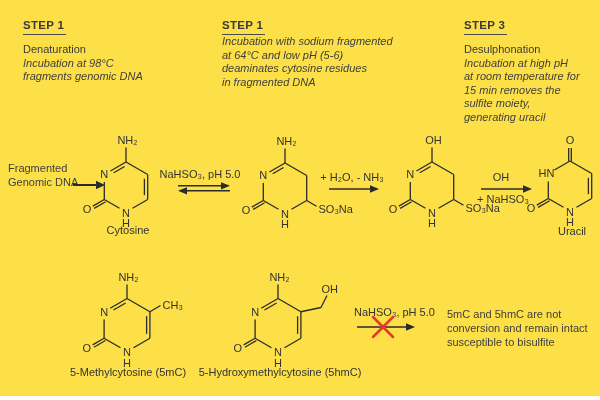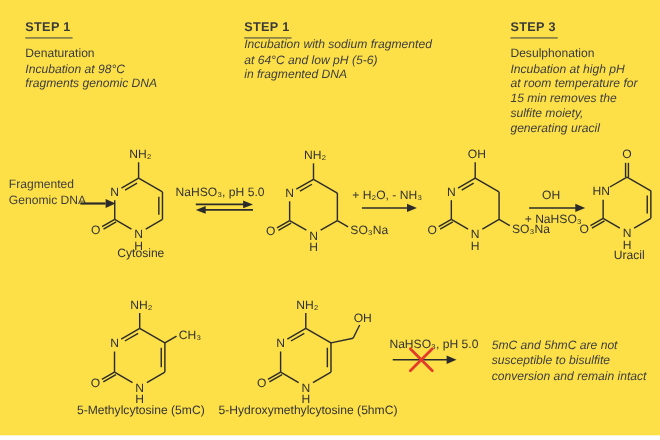--- a/index.html
+++ b/index.html
@@ -29,41 +29,42 @@
   <div class="step" style="left:23px;width:165px;">
     <div class="step-title">STEP 1</div>
     <div class="step-sub">Denaturation</div>
     <div class="step-line">Incubation at 98°C</div>
     <div class="step-line">fragments genomic DNA</div>
   </div>
   <div class="step" style="left:222px;width:200px;">
     <div class="step-title">STEP 1</div>
     <div class="step-line">Incubation with sodium fragmented</div>
     <div class="step-line">at 64°C and low pH (5-6)</div>
+    <div class="step-line">deaminates cytosine residues</div>
     <div class="step-line">in fragmented DNA</div>
   </div>
   <div class="step" style="left:464px;width:140px;">
     <div class="step-title">STEP 3</div>
     <div class="step-sub">Desulphonation</div>
     <div class="step-line">Incubation at high pH</div>
     <div class="step-line">at room temperature for</div>
     <div class="step-line">15 min removes the</div>
     <div class="step-line">sulfite moiety,</div>
     <div class="step-line">generating uracil</div>
   </div>
 
   <div class="txtblock" style="left:8px;top:162px;">
     <div>Fragmented</div>
     <div>Genomic DNA</div>
   </div>
 
-  <div class="txtblock" style="left:447px;top:308px;font-style:italic;">
+  <div class="txtblock" style="left:447px;top:308px;">
     <div>5mC and 5hmC are not</div>
+    <div>conversion and remain intact</div>
     <div>susceptible to bisulfite</div>
-    <div>conversion and remain intact</div>
   </div>
 
   <svg class="diagram-svg" width="600" height="400" viewBox="0 0 600 400">
 
     <g>
       <line class="arrow-line" style="stroke-width:2" x1="73" y1="185" x2="96" y2="185"></line>
       <polygon class="arrow-head" points="96,180.8 96,189.2 105,185"></polygon>
     </g>
 
     <g transform="translate(126,187)">

